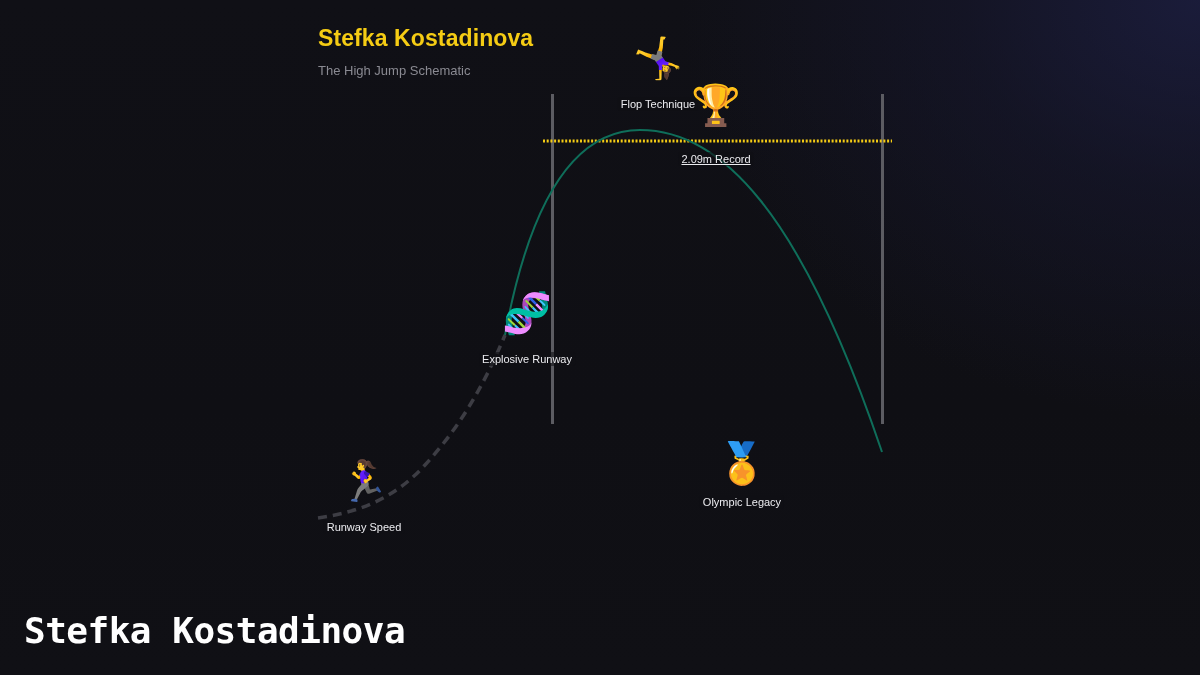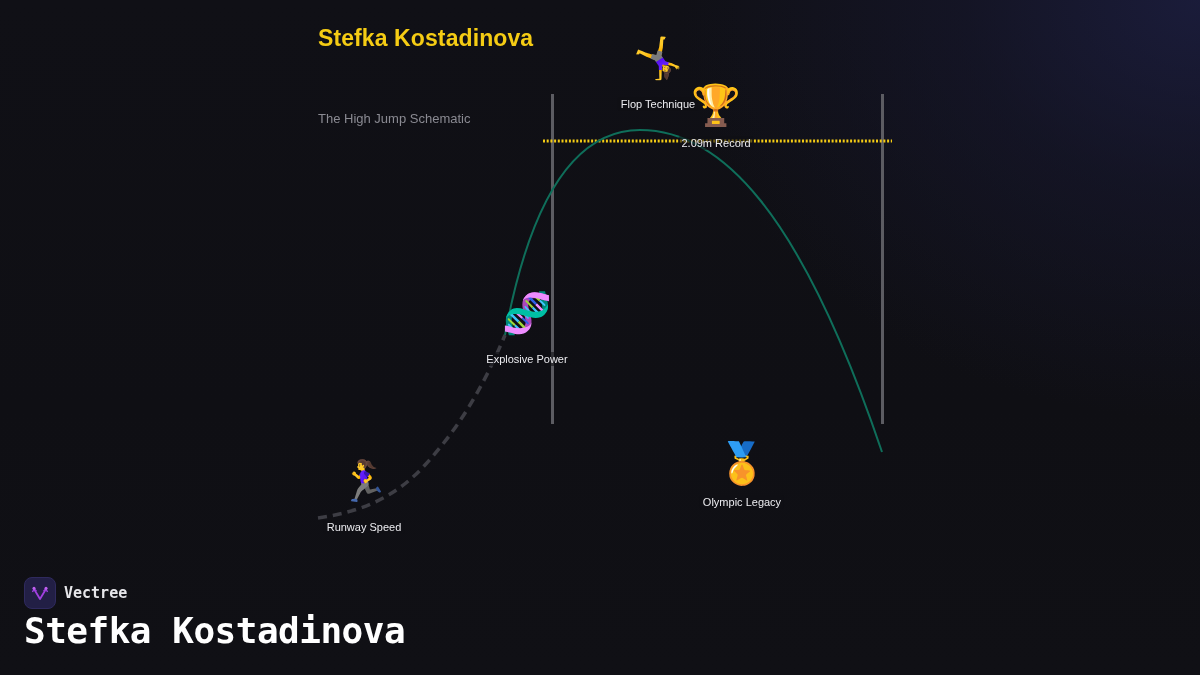--- a/index.html
+++ b/index.html
@@ -31,21 +31,20 @@
       letter-spacing: 0.1px;
       white-space: nowrap;
     }
     .subtitle {
       position: absolute;
       left: 318px;
       top: 63px;
       font-size: 13px;
       color: #8a8a92;
       white-space: nowrap;
-      margin-top: 48px;
     }
     svg.scene {
       position: absolute;
       left: 0;
       top: 0;
     }
     .node {
       position: absolute;
       text-align: center;
       transform: translateX(-50%);
@@ -132,45 +131,34 @@
     <path d="M505,335 C530,200 575,130 640,130 C720,130 800,210 882,452" fill="none" stroke="#0f6e5a" stroke-width="2"></path>
   </svg>
 
   <div class="node" style="left:364px; top:458px;">
     <span class="emoji">🏃‍♀️</span>
     <span class="label">Runway Speed</span>
   </div>
 
   <div class="node" style="left:527px; top:290px;">
     <span class="emoji">🧬</span>
-    <span class="label">Explosive Power</span>
+    <span class="label">Explosive Runway</span>
   </div>
 
   <div class="node" style="left:658px; top:35px;">
     <span class="emoji">🤸‍♀️</span>
     <span class="label">Flop Technique</span>
   </div>
 
   <div class="node" style="left:716px; top:82px;">
     <span class="emoji">🏆</span>
-    <span class="label" style="margin-top:8px;">2.09m Record</span>
+    <span class="label" style="margin-top:24px;text-decoration:underline;">2.09m Record</span>
   </div>
 
   <div class="node" style="left:742px; top:440px;">
     <span class="emoji">🏅</span>
     <span class="label" style="margin-top:9px;text-align:center;">Olympic Legacy</span>
   </div>
 
-  <div class="footer-brand">
-    <div class="logo-box">
-      <svg width="18" height="16" viewBox="0 0 18 16">
-        <path d="M3,4 L9,14 L15,4" fill="none" stroke="#a040e0" stroke-width="1.8" stroke-linejoin="round"></path>
-        <path d="M3,4 L1.5,7 M3,4 L5.5,6 M15,4 L12.5,6 M15,4 L16.5,7" fill="none" stroke="#a040e0" stroke-width="1.4"></path>
-        <circle cx="3" cy="3.2" r="1.5" fill="#c060f0"></circle>
-        <circle cx="15" cy="3.2" r="1.5" fill="#c060f0"></circle>
-      </svg>
-    </div>
-    <span class="brand-name">Vectree</span>
-  </div>
 
   <div class="footer-title">Stefka Kostadinova</div>
 
 </div>
 
 </body></html>

